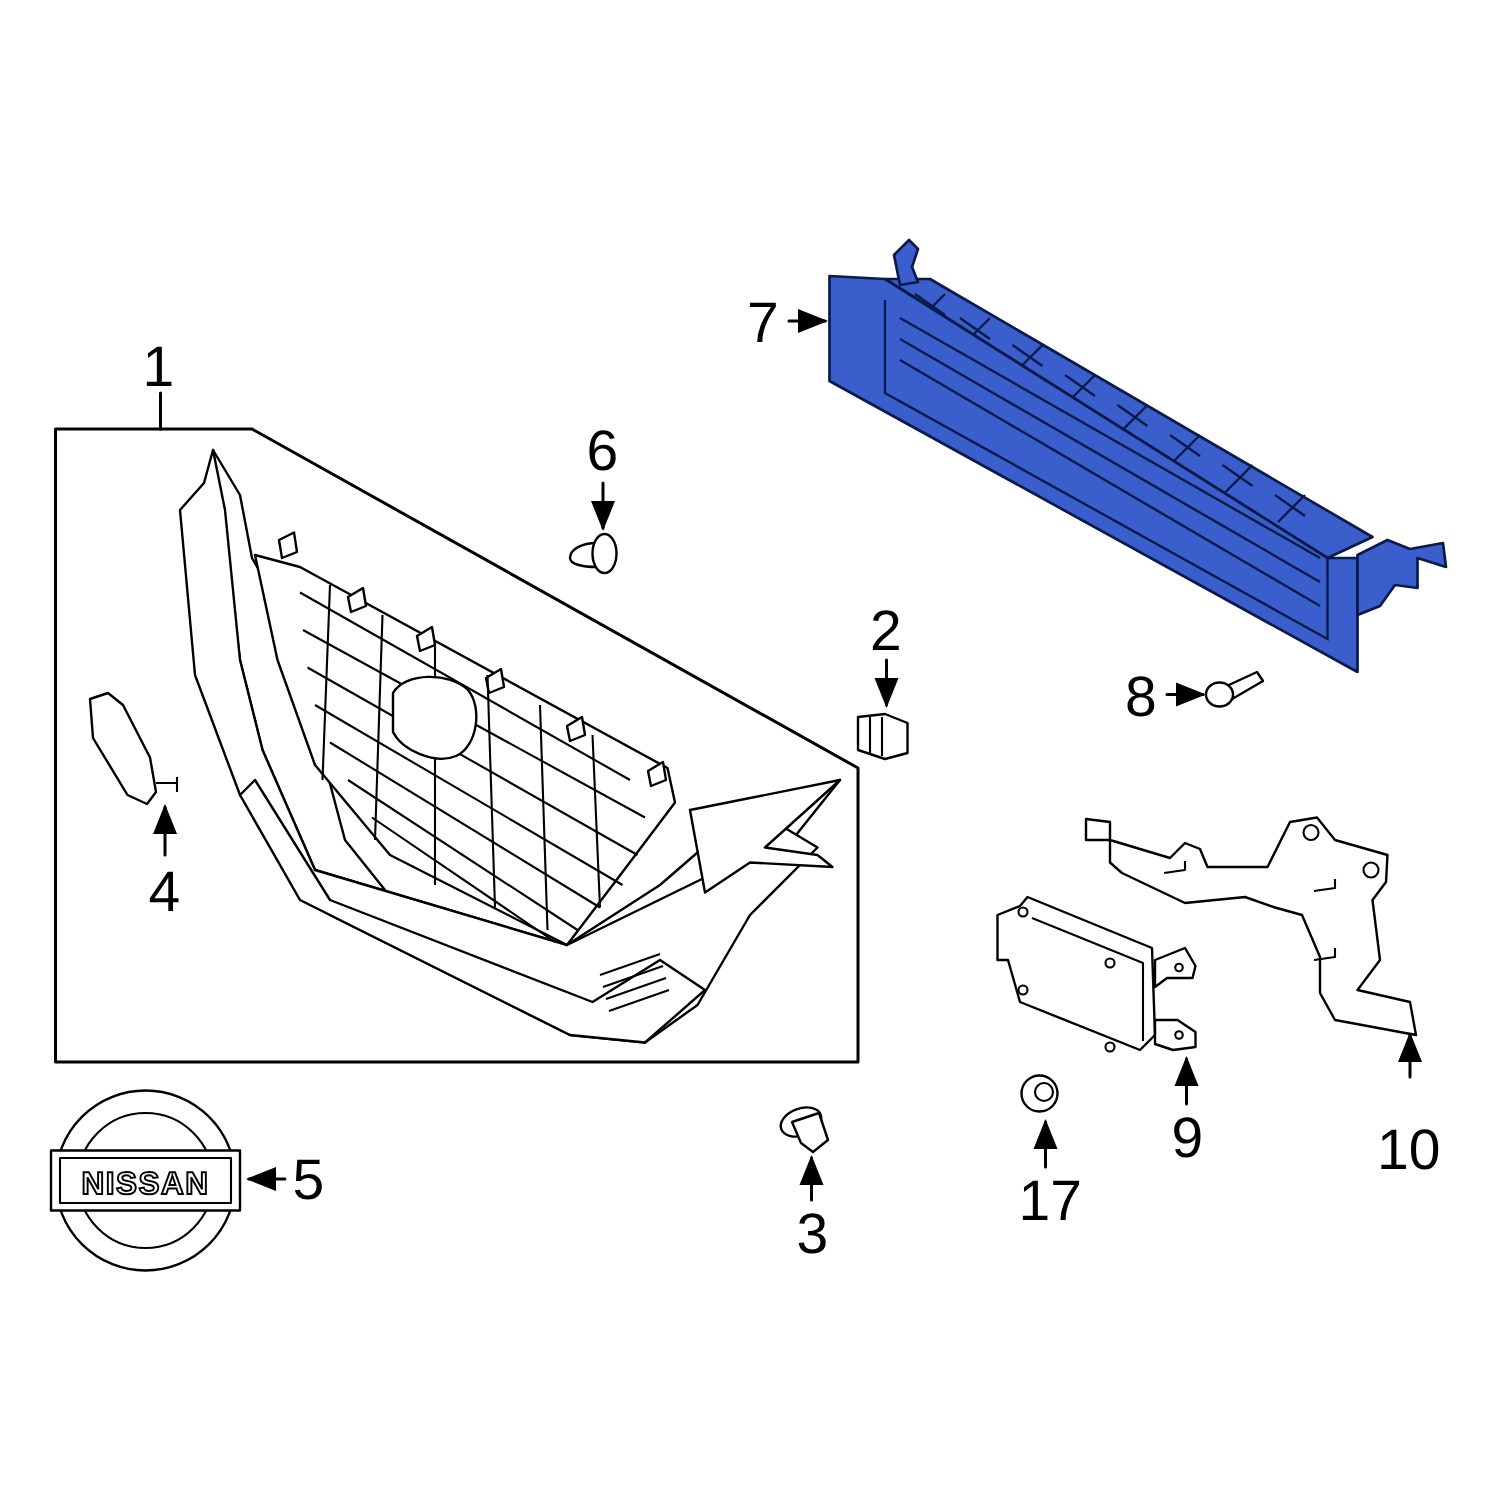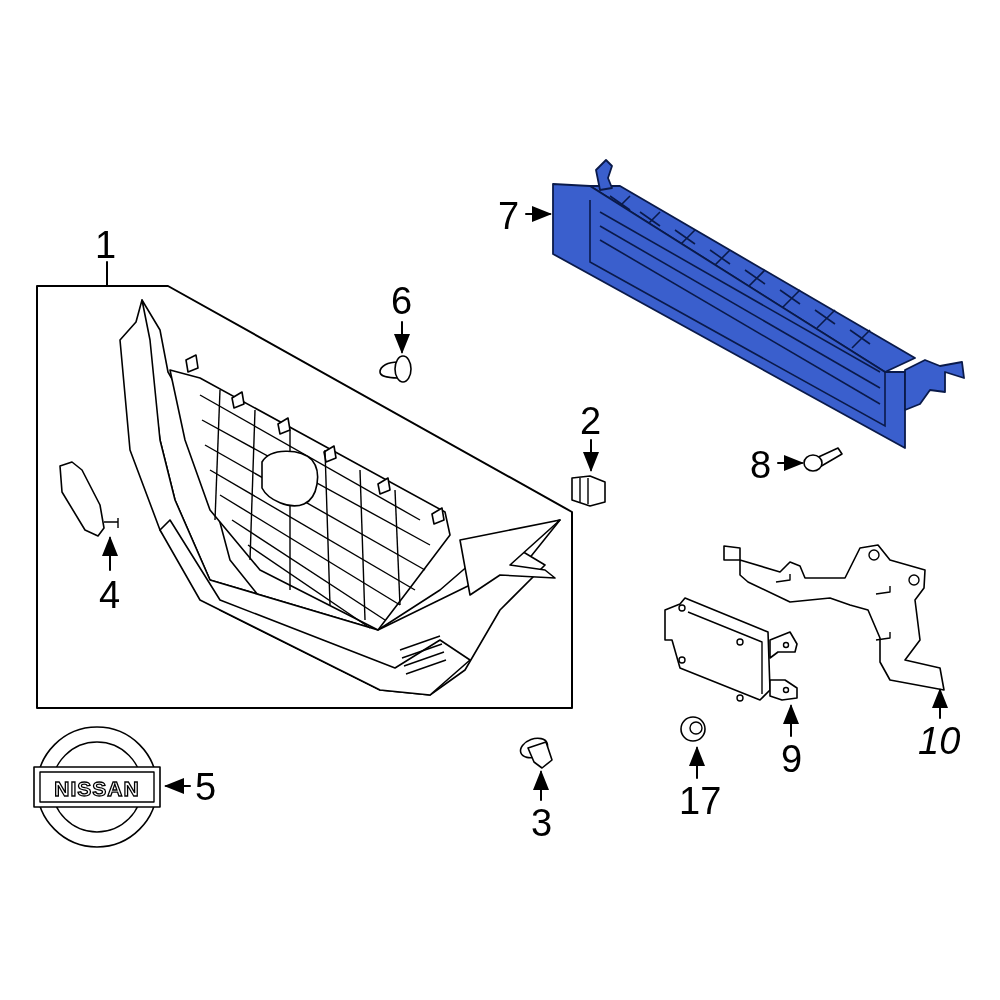--- a/index.html
+++ b/index.html
@@ -171,14 +171,14 @@
 
 <div class="callout" style="left:95px;top:226px;">1</div>
 <div class="callout" style="left:580px;top:402px;">2</div>
 <div class="callout" style="left:531px;top:804px;">3</div>
 <div class="callout" style="left:99px;top:576px;">4</div>
 <div class="callout" style="left:195px;top:768px;">5</div>
 <div class="callout" style="left:391px;top:282px;">6</div>
 <div class="callout" style="left:498px;top:197px;">7</div>
 <div class="callout" style="left:750px;top:446px;">8</div>
 <div class="callout" style="left:781px;top:740px;">9</div>
-<div class="callout" style="left:918px;top:722px;font-style:italic;">10</div>
+<div class="callout" style="left:918px;top:748px;">10</div>
 <div class="callout" style="left:679px;top:782px;">17</div>
 
 </body></html>

